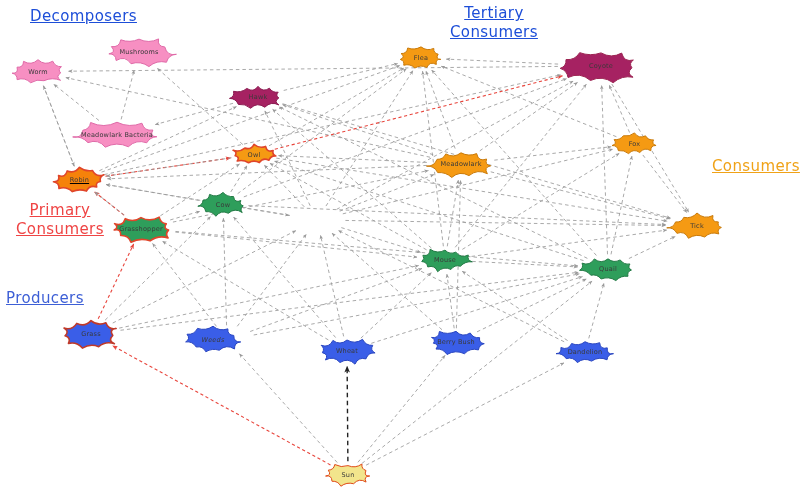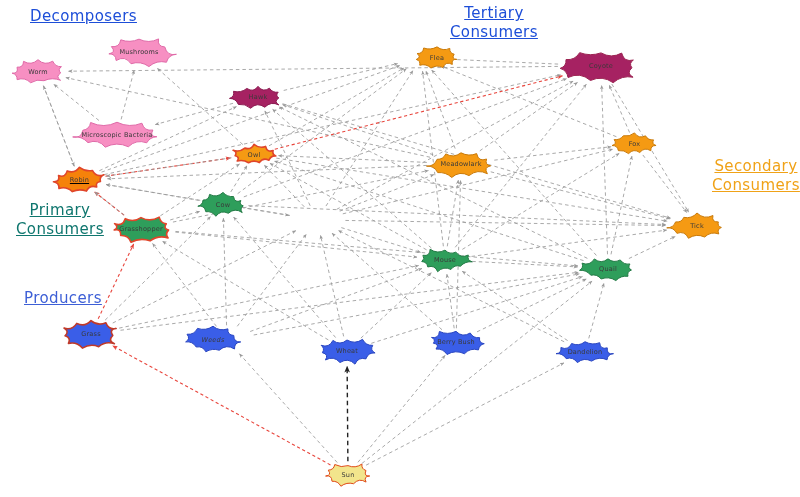--- a/index.html
+++ b/index.html
@@ -192,35 +192,35 @@
       <div class="node" style="left: 8px; top: 57px; width: 60px; height: 29px;">
         <svg class="node-svg" viewBox="0 0 60 29" preserveAspectRatio="none">
           <path d="M 30.00 2.71 Q 36.81 9.06 44.74 4.17 Q 47.18 9.94 53.44 9.68 Q 49.41 12.37 52.66 15.97 Q 47.14 19.58 52.59 23.31 Q 44.21 20.03 35.99 23.69 Q 28.86 21.75 22.66 25.76 Q 16.86 19.91 9.10 22.66 Q 9.40 17.28 4.12 16.18 Q 10.82 16.66 9.03 10.19 Q 15.44 10.80 15.52 4.35 Q 23.37 8.90 30.00 2.71 Z" fill="#f78fc2" stroke="#e06aa8" stroke-width="1" stroke-linejoin="round"></path>
         </svg>
         <span class="node-label">Worm</span>
       </div>
       <div class="node" style="left: 68px; top: 119px; width: 98px; height: 32px;">
         <svg class="node-svg" viewBox="0 0 98 32" preserveAspectRatio="none">
           <path d="M 49.00 3.25 Q 61.25 9.19 73.91 4.21 Q 76.34 12.51 84.85 11.02 Q 81.19 17.73 88.83 17.74 Q 82.10 18.01 78.71 23.83 Q 68.29 19.99 60.33 27.74 Q 48.68 22.26 37.25 28.18 Q 30.29 19.58 20.01 23.64 Q 13.80 16.88 4.69 17.94 Q 13.23 19.86 14.85 11.25 Q 21.60 10.26 22.61 3.50 Q 35.86 9.69 49.00 3.25 Z" fill="#f78fc2" stroke="#e06aa8" stroke-width="1" stroke-linejoin="round"></path>
         </svg>
-        <span class="node-label">Microscopic Bacteria</span>
+        <span class="node-label">Meadowlark Bacteria</span>
       </div>
       <div class="node" style="left: 229px; top: 82px; width: 58px; height: 29px;">
         <svg class="node-svg" viewBox="0 0 58 29" preserveAspectRatio="none">
           <path d="M 29.00 4.33 Q 33.80 10.74 40.42 6.22 Q 43.57 10.94 49.20 10.20 Q 46.10 13.43 49.84 15.90 Q 44.35 19.43 49.86 22.92 Q 41.98 19.00 35.76 25.22 Q 28.23 19.75 21.59 26.26 Q 16.37 21.48 9.35 22.43 Q 6.94 16.43 0.47 16.41 Q 5.75 14.70 4.51 9.29 Q 11.91 11.22 17.89 6.44 Q 24.49 10.90 29.00 4.33 Z" fill="#a62262" stroke="#8a1a50" stroke-width="1" stroke-linejoin="round"></path>
         </svg>
         <span class="node-label">Hawk</span>
       </div>
       <div class="node" style="left: 557px; top: 47px; width: 88px; height: 38px;">
         <svg class="node-svg" viewBox="0 0 88 38" preserveAspectRatio="none">
           <path d="M 44.00 5.88 Q 54.28 11.82 64.66 6.07 Q 67.02 15.40 76.35 13.05 Q 71.54 16.17 74.93 20.79 Q 68.76 26.30 76.07 30.18 Q 64.81 28.18 56.18 35.69 Q 45.46 28.09 33.46 33.44 Q 23.21 24.62 11.03 30.50 Q 10.01 23.39 3.13 21.36 Q 9.61 19.34 8.99 12.57 Q 18.02 13.44 22.67 5.64 Q 33.29 9.60 44.00 5.88 Z" fill="#a62262" stroke="#9c2452" stroke-width="1" stroke-linejoin="round"></path>
         </svg>
         <span class="node-label">Coyote</span>
       </div>
-      <div class="node" style="left: 412px; top: 45px; width: 50px; height: 26px;">
+      <div class="node" style="left: 396px; top: 45px; width: 50px; height: 26px;">
         <svg class="node-svg" viewBox="0 0 50 26" preserveAspectRatio="none">
           <path d="M 25.00 1.86 Q 30.92 6.50 37.77 3.38 Q 37.43 8.20 42.16 9.20 Q 39.03 14.11 44.84 14.38 Q 39.10 13.78 40.30 19.42 Q 33.89 15.85 30.75 22.49 Q 24.70 19.49 18.94 23.01 Q 14.14 18.40 7.75 20.24 Q 8.64 15.77 4.29 14.44 Q 9.82 12.19 5.06 8.59 Q 10.91 8.78 11.72 2.98 Q 18.62 5.47 25.00 1.86 Z" fill="#f59a13" stroke="#c97a0a" stroke-width="1" stroke-linejoin="round"></path>
         </svg>
         <span class="node-label">Flea</span>
       </div>
       <div class="node" style="left: 230px; top: 143px; width: 48px; height: 23px;">
         <svg class="node-svg" viewBox="0 0 48 23" preserveAspectRatio="none">
           <path d="M 24.00 1.27 Q 29.12 5.89 35.58 3.45 Q 37.09 9.70 43.16 7.59 Q 41.83 11.57 45.80 12.90 Q 40.74 12.54 38.90 17.26 Q 33.07 14.16 29.31 19.58 Q 23.91 16.69 18.59 19.73 Q 13.29 16.46 7.26 17.98 Q 9.99 13.84 5.16 12.71 Q 7.45 8.70 3.08 7.23 Q 9.54 9.46 14.82 5.12 Q 21.07 7.15 24.00 1.27 Z" fill="#f59a13" stroke="#e0452a" stroke-width="1.6" stroke-linejoin="round"></path>
         </svg>
         <span class="node-label">Owl</span>
@@ -312,24 +312,23 @@
     </div>
   <div id="label-layer">
       <div class="group-label" style="left: 30px; top: 7px; color: #1d4ed8;">
         <div>Decomposers</div>
       </div>
       <div class="group-label two-line" style="left: 450px; top: 4px; color: #1d4ed8;">
         <div>Tertiary</div>
         <div>Consumers</div>
       </div>
       <div class="group-label two-line" style="left: 712px; top: 157px; color: rgb(240, 162, 23);">
-        <div>Secondary</div>
         <div>Consumers</div>
       </div>
-      <div class="group-label two-line" style="left: 16px; top: 201px; color: #0f766e;">
+      <div class="group-label two-line" style="left: 16px; top: 201px; color: #ef4444;">
         <div>Primary</div>
         <div>Consumers</div>
       </div>
-      <div class="group-label" style="left: 6px; top: 289px; color: rgb(61, 95, 214); margin-left: 18px;">
+      <div class="group-label" style="left: 6px; top: 289px; color: rgb(61, 95, 214);">
         <div>Producers</div>
       </div>
     </div>
 </div>
 
 </body></html>

